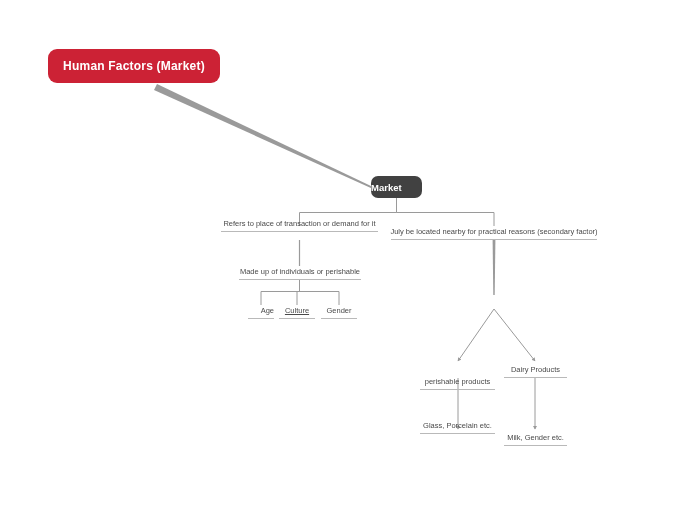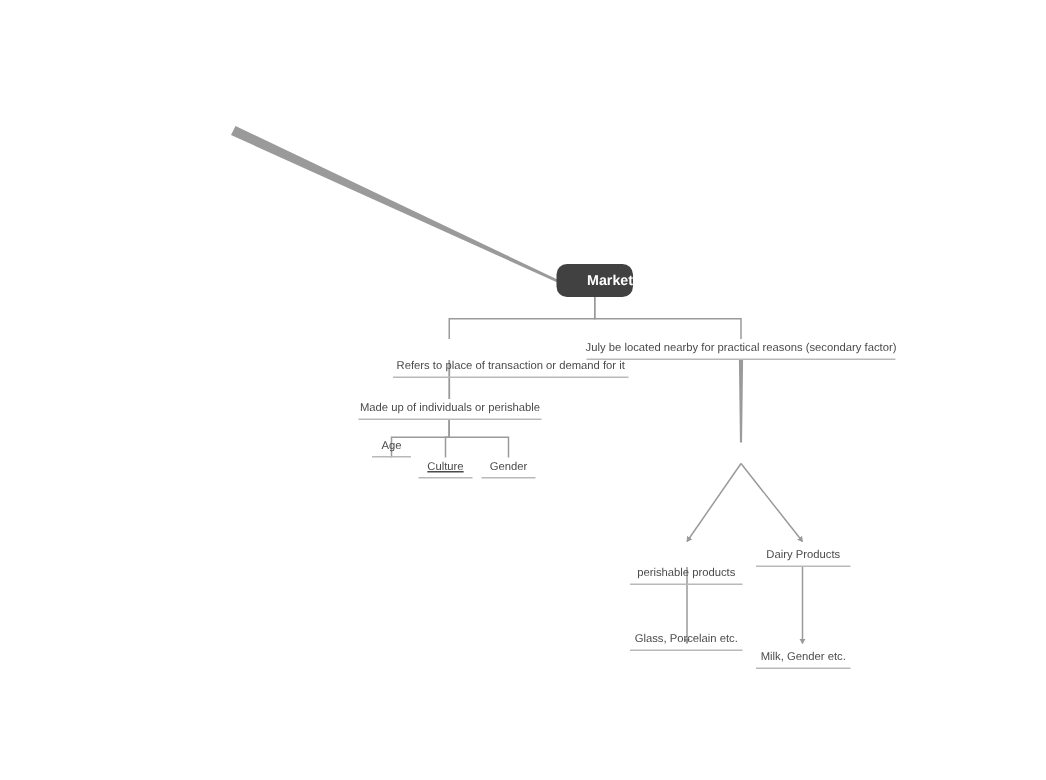--- a/index.html
+++ b/index.html
@@ -42,21 +42,21 @@
     white-space: nowrap;
     z-index: 5;
   }
 
   
   .node-dark {
     position: absolute;
     box-sizing: border-box;
     display: flex;
     align-items: center;
-    justify-content: flex-end;
+    justify-content: flex-start;
     background: #414141;
     color: #ffffff;
     border-radius: 7px;
     font-size: 9.5px;
     font-weight: bold;
     white-space: nowrap;
     z-index: 5;
   }
 
   
@@ -100,38 +100,41 @@
 
     <polygon points="492.6,240 495.4,240 494.7,295 493.3,295" fill="#9a9a9a"></polygon>
 
     <path d="M494,309 L458,361" fill="none" stroke="#9a9a9a" stroke-width="1" marker-end="url(#arrowSm)"></path>
     <path d="M494,309 L535,361" fill="none" stroke="#9a9a9a" stroke-width="1" marker-end="url(#arrowSm)"></path>
 
     <path d="M458,378 L458,429" fill="none" stroke="#9a9a9a" stroke-width="1" marker-end="url(#arrowSm)"></path>
     <path d="M535,378 L535,429" fill="none" stroke="#9a9a9a" stroke-width="1" marker-end="url(#arrowSm)"></path>
   </svg>
 
+  <div class="node-root" style="left:48px; top:49px; width:172px; height:34px;">
+    <span>Human Factors (Market)</span>
+  </div>
 
   <div class="node-dark" style="left:371px; top:176px; width:51px; height:22px;">
     <span>Market</span>
   </div>
 
-  <div class="node-text" style="left:221px; top:238px; width:157px;margin-left:41px;">
+  <div class="node-text" style="left:221px; top:218px; width:157px;">
     <span>Refers to place of transaction or demand for it</span>
   </div>
 
   <div class="node-text" style="left:391px; top:226px; width:206px;">
     <span>July be located nearby for practical reasons (secondary factor)</span>
   </div>
 
   <div class="node-text" style="left:239px; top:266px; width:122px;">
     <span>Made up of individuals or perishable</span>
   </div>
 
-  <div class="node-text" style="left:248px; top:291px; width:26px;">
+  <div class="node-text" style="left:248px; top:305px; width:26px;justify-content:flex-end;">
     <span>Age</span>
   </div>
 
   <div class="node-text" style="left:279px; top:305px; width:36px;text-decoration:underline;">
     <span>Culture</span>
   </div>
 
   <div class="node-text" style="left:321px; top:305px; width:36px;">
     <span>Gender</span>
   </div>

